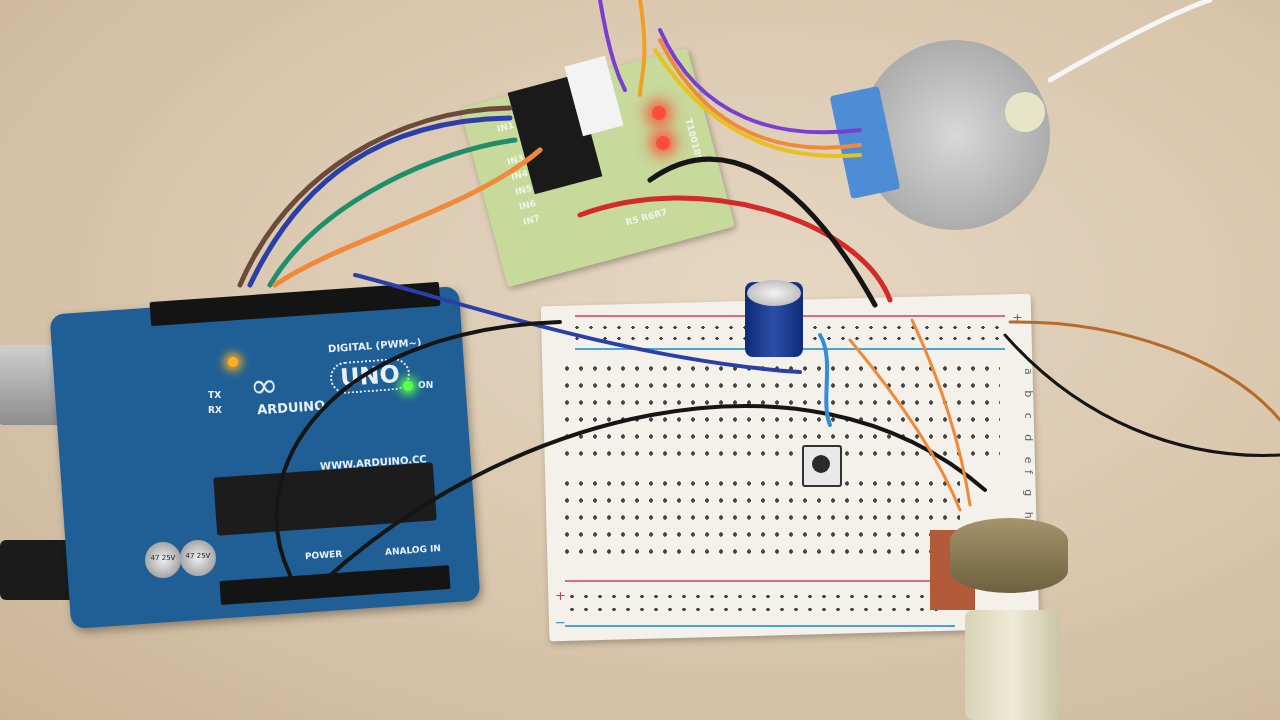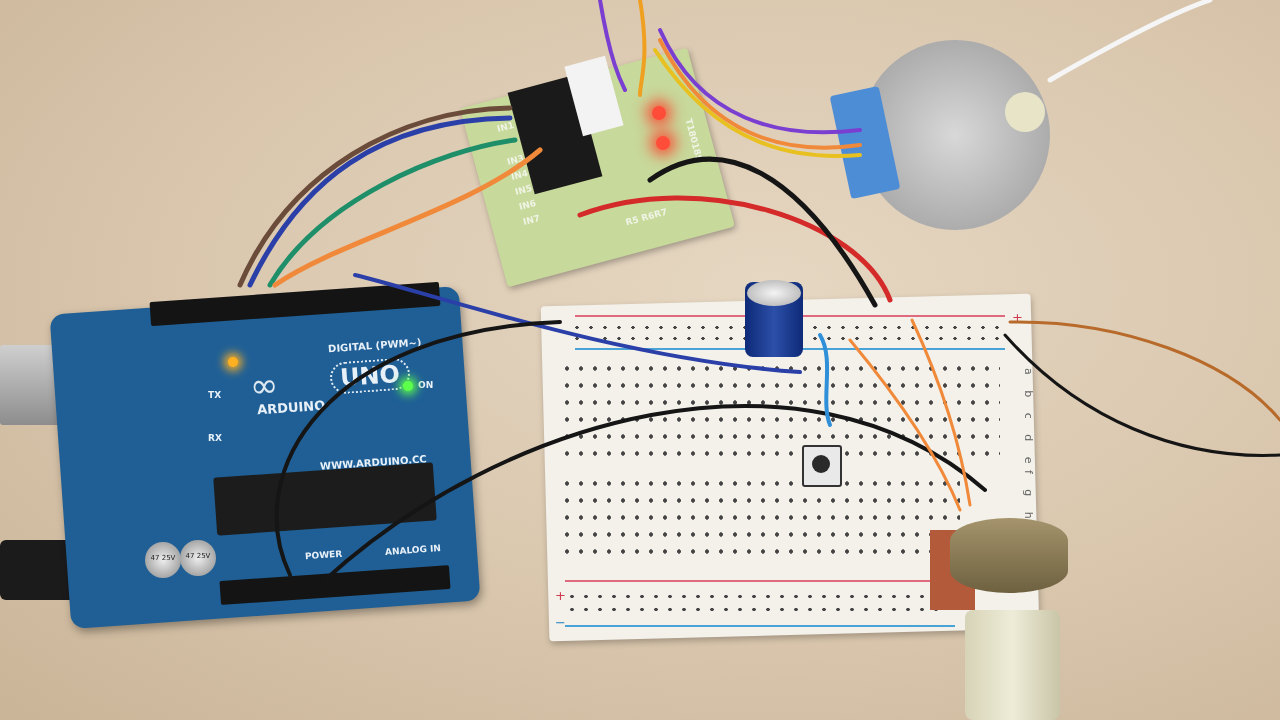--- a/index.html
+++ b/index.html
@@ -84,21 +84,21 @@
 <div id="chip" class="abs"></div>
 <div id="logo" class="abs">∞</div>
 <div id="brand" class="abs txt">ARDUINO</div>
 <div id="uno" class="abs txt">UNO</div>
 <div id="digital" class="abs txt">DIGITAL (PWM~)</div>
 <div id="www" class="abs txt">WWW.ARDUINO.CC</div>
 <div id="power" class="abs txt">POWER</div>
 <div id="analog" class="abs txt">ANALOG IN</div>
 <div id="on" class="abs txt">ON</div>
 <div class="abs txt" style="left:208px;top:390px;font-size:9px;">TX</div>
-<div class="abs txt" style="left:208px;top:405px;font-size:9px;margin-top:28px;">RX</div>
+<div class="abs txt" style="left:208px;top:405px;font-size:9px;">RX</div>
 <div id="led-l" class="abs led"></div>
 <div id="led-on" class="abs led"></div>
 <div id="cap1" class="abs cap">
     <span class="captxt">47 25V</span>
   </div>
 <div id="cap2" class="abs cap">
     <span class="captxt">47 25V</span>
   </div>
 
 <div id="driver" class="abs"></div>

